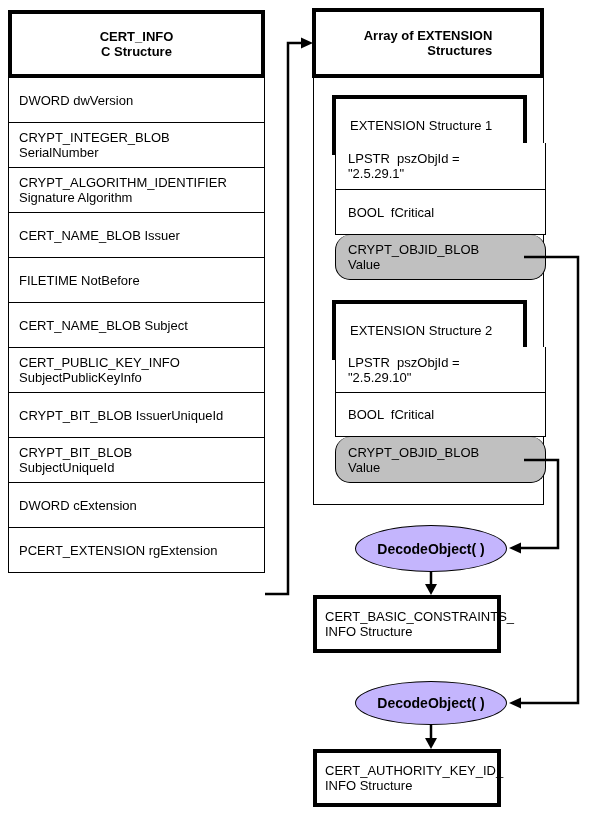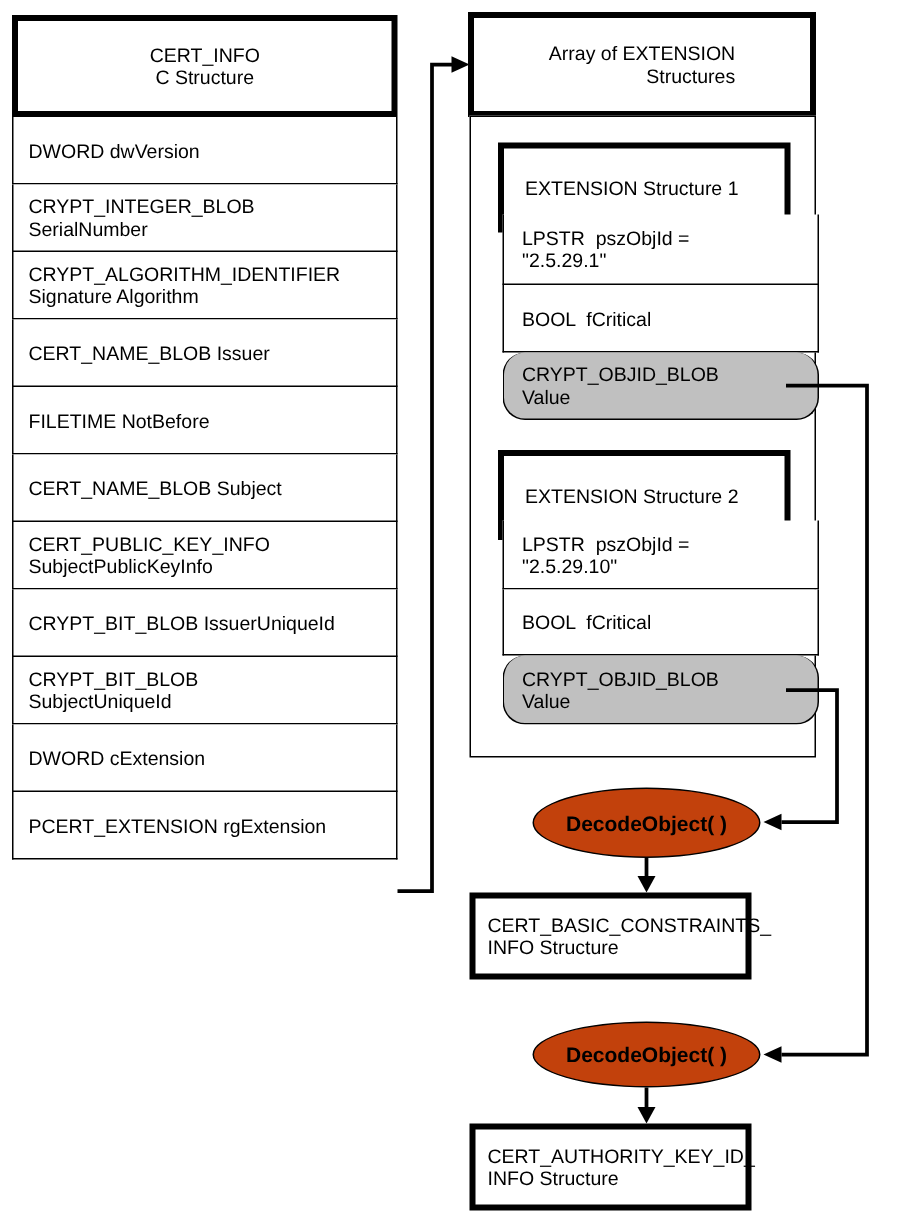--- a/index.html
+++ b/index.html
@@ -2,21 +2,21 @@
 <html><head>
 <meta charset="utf-8">
 <style>
   html,body{margin:0;padding:0;background:#ffffff;}
   body{font-family:"Liberation Sans","DejaVu Sans",sans-serif;color:#000;}
   .canvas{position:relative;width:615px;height:817px;background:#fff;overflow:hidden;}
   .abs{position:absolute;box-sizing:border-box;}
   .txt{white-space:pre-wrap;font-size:13px;line-height:15px;}
   .thick{border:4px solid #000;background:#fff;}
   .thin{border:1px solid #000;background:#fff;}
-  .center{display:flex;align-items:center;justify-content:center;text-align:center;}
+  .center{display:flex;align-items:center;justify-content:center;text-align:center;font-weight:bold;}
   .vcenter{display:flex;align-items:center;}
 
   
   .cert-header{left:8px;top:10px;width:257px;height:68px;}
   .cert-rows{left:8px;top:78px;width:257px;}
   .crow{box-sizing:border-box;width:257px;height:45px;border:1px solid #000;border-top:none;
         background:#fff;display:flex;align-items:center;padding-left:10px;padding-right:8px;}
 
   
   .array-box{left:312px;top:8px;width:232px;height:70px;text-align:right;}
@@ -24,21 +24,21 @@
   .ext-header{width:195px;height:60px;padding-left:14px;}
   .ext-rows{width:189px;}
   .erow{box-sizing:border-box;width:211px;border:1px solid #000;border-top:none;background:#fff;
         display:flex;align-items:center;padding-left:12px;padding-right:4px;}
   .erow.gray{background:#c0c0c0;border-radius:15px;}
   .eh1{left:332px;top:95px;}  .er1{left:335px;top:143px;}
   .eh2{left:332px;top:300px;} .er2{left:335px;top:347px;}
   .r-lpstr1{height:47px;} .r-bool1{height:45px;} .r-val1{height:45px;}
   .r-lpstr2{height:46px;} .r-bool2{height:44px;} .r-val2{height:46px;}
 
-  .ellipse{border:1px solid #000;border-radius:50%;background:#c2410c;
+  .ellipse{border:1px solid #000;border-radius:50%;background:#c4b5fd;
            font-weight:bold;font-size:14px;}
   .ellipse1{left:355px;top:525px;width:152px;height:47px;}
   .ellipse2{left:355px;top:681px;width:152px;height:44px;}
 
   .result-box{left:313px;width:188px;height:58px;display:flex;flex-direction:column;
               justify-content:center;padding-left:8px;}
   .result1{top:595px;} .result2{top:749px;}
 
   .wires{position:absolute;left:0;top:0;width:615px;height:817px;pointer-events:none;}
 </style>

